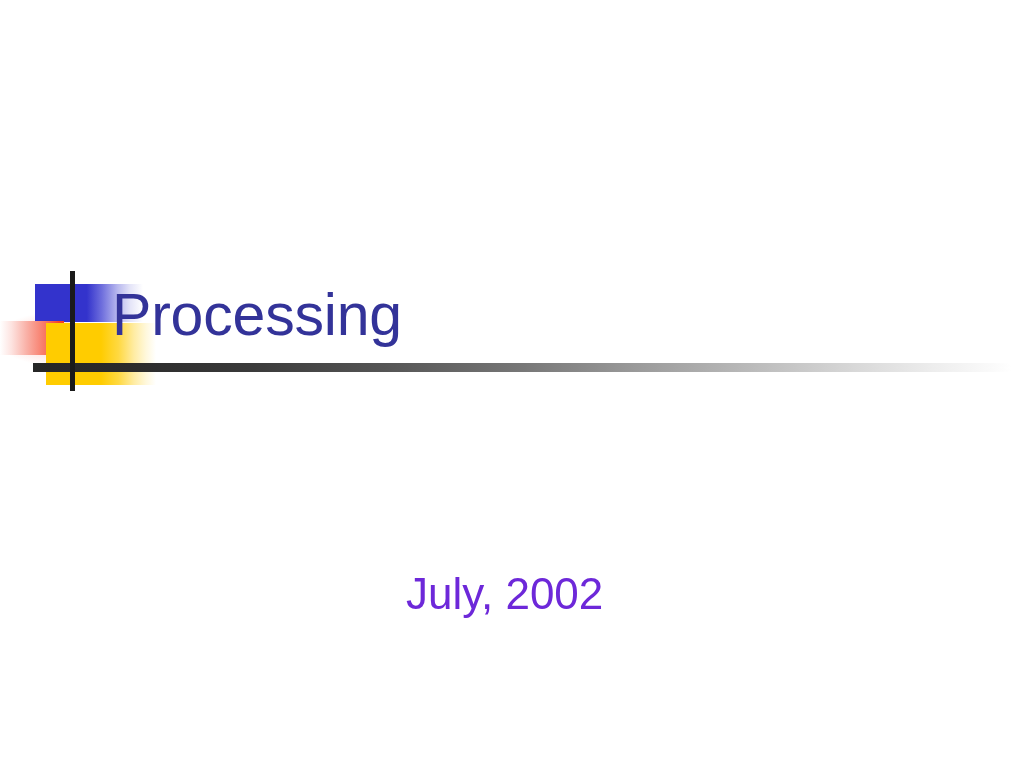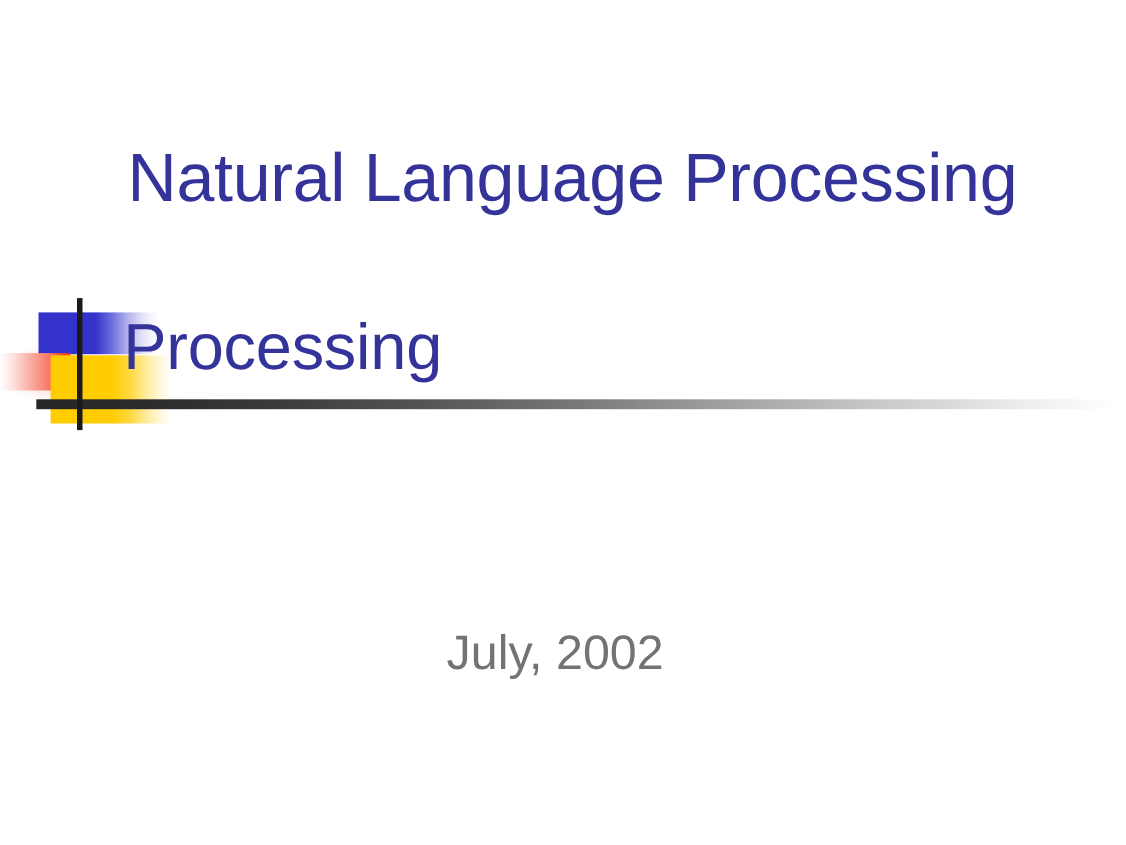--- a/index.html
+++ b/index.html
@@ -49,21 +49,21 @@
   }
 
   
   .date-line {
     position: absolute;
     left: 406px;
     top: 572px;
     font-size: 44px;
     line-height: 1.0;
     font-weight: normal;
-    color: #737373;
+    color: #6d28d9;
     white-space: nowrap;
   }
 
   
   .deco {
     position: absolute;
     left: 0;
     top: 255px;
     width: 1024px;
     height: 145px;
@@ -166,21 +166,20 @@
                 #fafafa 98%,
                 #ffffff 100%);
     z-index: 4;
   }
 </style>
 </head>
 <body>
 
 <div id="slide">
 
-  <div class="title-line">Natural Language Processing</div>
 
   <div class="deco">
     <div class="deco-red-glow"></div>
     <div class="deco-blue"></div>
     <div class="deco-red"></div>
     <div class="deco-yellow"></div>
     <div class="deco-hline"></div>
     <div class="deco-vline"></div>
   </div>
 

